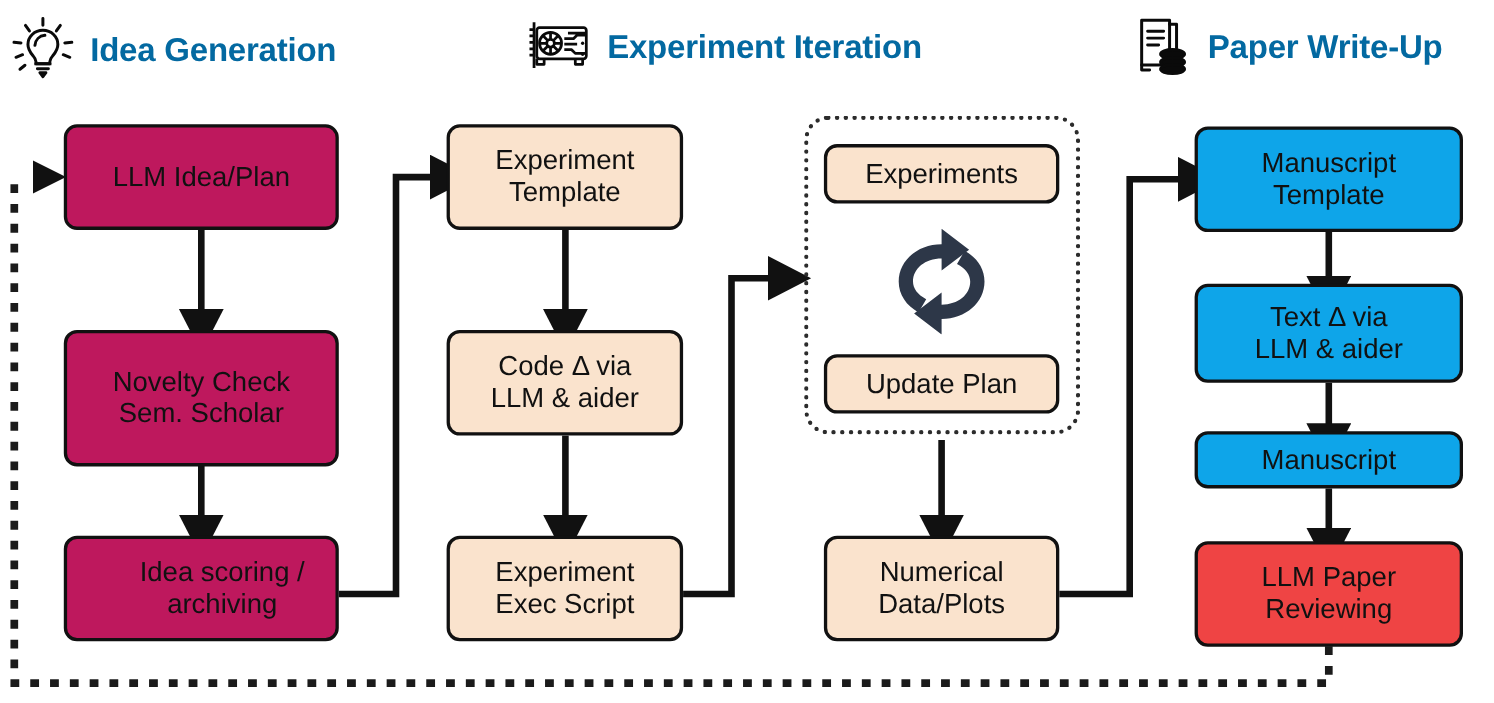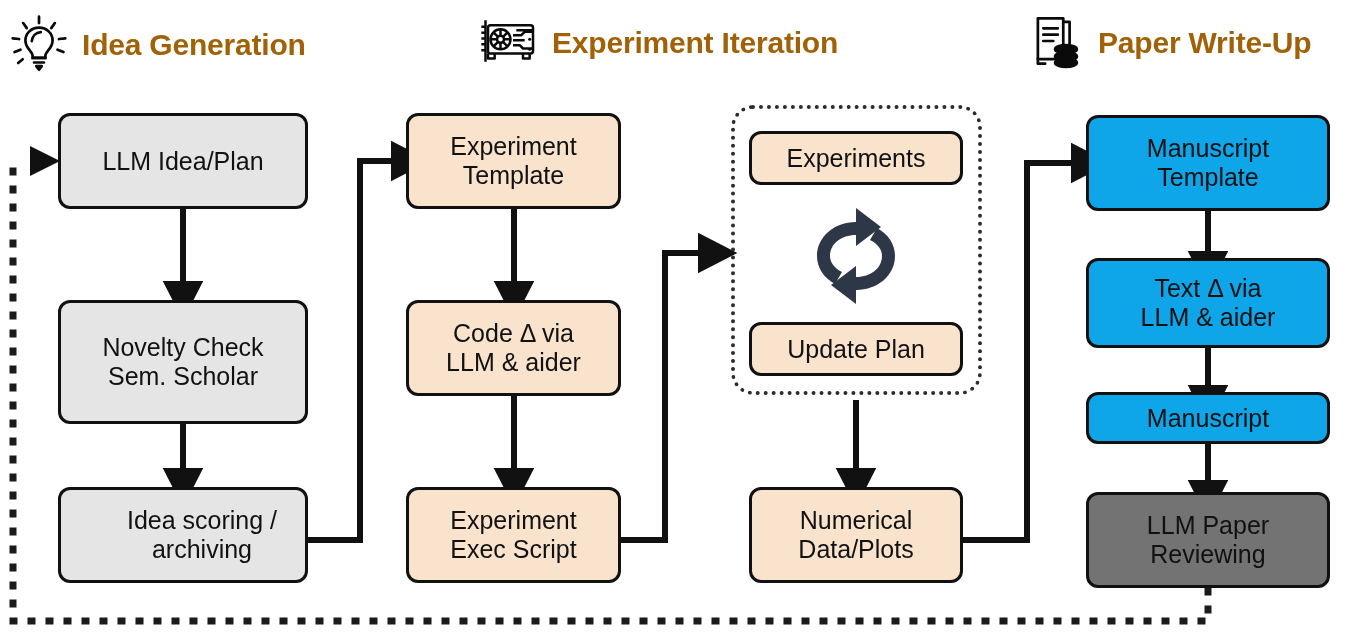--- a/index.html
+++ b/index.html
@@ -3,30 +3,30 @@
 <meta charset="utf-8">
 <style>
   html,body{margin:0;padding:0;background:#ffffff;}
   body{width:1358px;height:639px;position:relative;overflow:hidden;
        font-family:"Liberation Sans","DejaVu Sans",sans-serif;color:#000;}
   #stage{position:absolute;left:0;top:0;width:1358px;height:639px;}
   #edges{position:absolute;left:0;top:0;width:1358px;height:639px;pointer-events:none;}
 
   .hdr{position:absolute;display:flex;align-items:center;gap:14px;}
   .hdr .ico{flex:0 0 auto;display:block;}
-  .hdr .ttl{font-size:30px;font-weight:bold;letter-spacing:-0.2px;white-space:nowrap;color:#a16207;}
+  .hdr .ttl{font-size:30px;font-weight:bold;letter-spacing:-0.2px;white-space:nowrap;color:#0369a1;}
 
   .node{position:absolute;box-sizing:border-box;border:3px solid #111;
         border-radius:12px;display:flex;align-items:center;justify-content:center;
         text-align:center;line-height:1.16;font-size:25px;color:#111;padding:2px 6px;}
   .node span{display:block;}
-  .blue{background:#e5e5e5;}
+  .blue{background:#be185d;}
   .orange{background:#fae3cd;}
   .gray{background:#0ea5e9;}
-  .green{background:#737373;}
+  .green{background:#ef4444;}
 
   .group-dotted{position:absolute;box-sizing:border-box;border:4px dotted #2c2c2c;
         border-radius:22px;background:transparent;}
 
   .loop-ico{position:absolute;}
 </style>
 </head>
 <body>
 
 <div id="stage">

